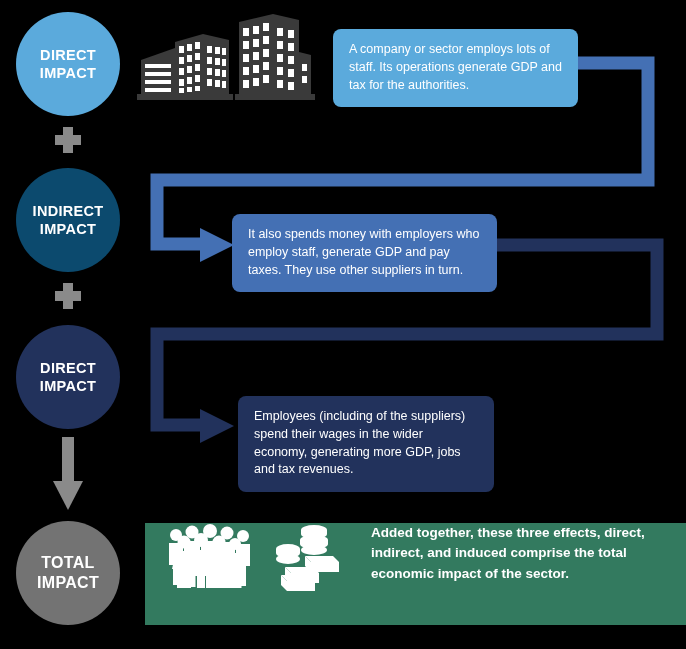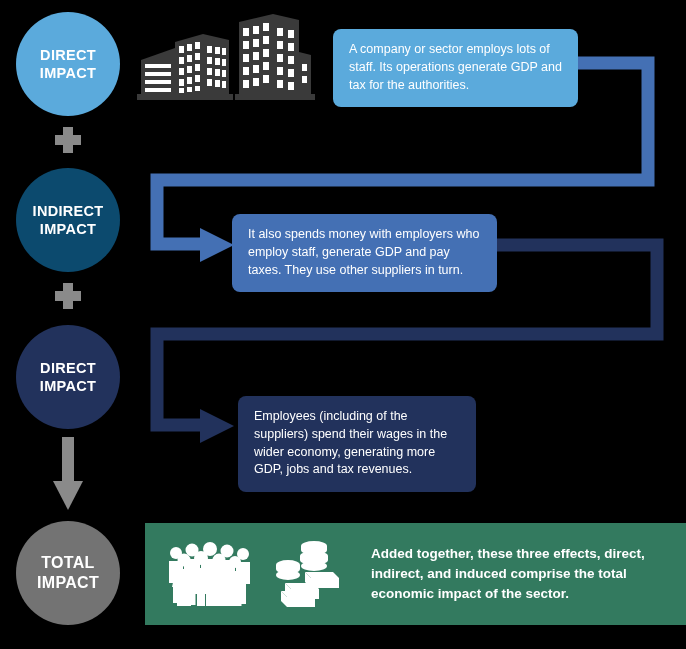--- a/index.html
+++ b/index.html
@@ -61,36 +61,35 @@
   .bubble {
     position: absolute;
     border-radius: 8px;
     color: #ffffff;
     font-size: 12.5px;
     line-height: 1.42;
     box-sizing: border-box;
   }
   #bubble-direct   { left: 333px; top: 29px;  width: 245px; padding: 12px 16px 13px 16px; background: #5BAADC; }
   #bubble-indirect { left: 232px; top: 214px; width: 265px; padding: 12px 16px 13px 16px; background: #4470B4; }
-  #bubble-induced  { left: 238px; top: 396px; width: 238px; padding: 12px 16px 13px 16px; background: #22325C; }
+  #bubble-induced  { left: 238px; top: 396px; width: 256px; padding: 12px 16px 13px 16px; background: #22325C; }
 
   
   #connectors { position: absolute; left: 0; top: 0; width: 686px; height: 649px; }
 
   
   #buildings { position: absolute; left: 133px; top: 8px; width: 182px; height: 100px; }
 
   
   #total-panel {
     position: absolute;
     left: 145px; top: 523px;
     width: 541px; height: 102px;
     background: #337A5F;
     display: flex;
-    align-items: center;
     box-sizing: border-box;
     padding-left: 20px;
   }
   #panel-people { width: 92px; height: 66px; flex: 0 0 auto; }
   #panel-money  { width: 72px; height: 70px; flex: 0 0 auto; margin-left: 12px; }
   #panel-text {
     color: #ffffff;
     font-size: 13.5px;
     font-weight: bold;
     line-height: 1.5;

